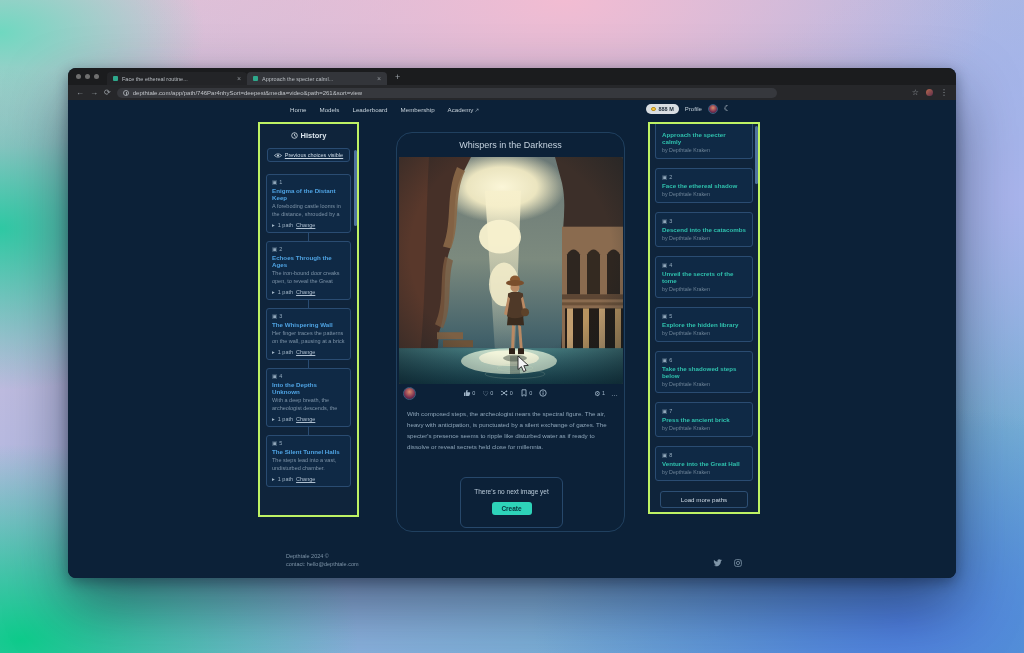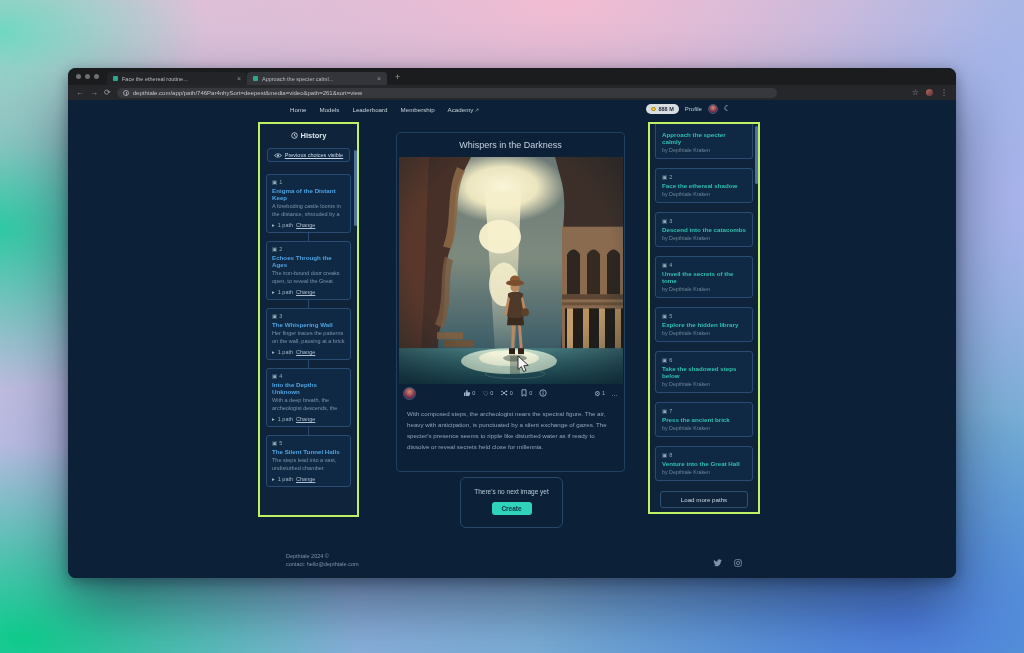--- a/index.html
+++ b/index.html
@@ -64,21 +64,21 @@
   .connector { width:1px; height:8px; background:#2a4c72; margin:0 auto; }
   .badge-row { display:flex; align-items:center; gap:2px; font-size:5.5px; color:#93a9bc; }
   .h-title { font-size:6.2px; font-weight:bold; color:#4fa3e3; margin-top:2px; }
   .h-desc { font-size:5.5px; color:#7d93a8; line-height:7.5px; margin-top:2px; max-height:16px; overflow:hidden; }
   .h-foot { display:flex; align-items:center; gap:3px; margin-top:3px; font-size:5.5px; color:#9fb3c4; }
   .h-change { text-decoration:underline; color:#aebfd0; }
   .scroll-thumb { position:absolute; width:3px; border-radius:2px; background:#4f739e; }
   .lp-thumb { right:0; top:26px; height:76px; }
   .rp-thumb { right:0; top:2px; height:58px; }
   
-  .center-card { position:absolute; left:328px; top:32px; width:229px; height:340px; border:1px solid #20405f; border-radius:4px; }
+  .center-card { position:absolute; left:328px; top:32px; width:229px; height:400px; border:1px solid #20405f; border-radius:16px; }
   .story-title { font-size:9px; color:#c4d2df; text-align:center; margin-top:7px; }
   .scene-wrap { width:224px; height:227px; margin:7px auto 0 auto; border-radius:2px; overflow:hidden; }
   .scene-wrap svg { display:block; width:224px; height:227px; }
   .actions { display:flex; align-items:center; height:18px; padding:0 6px; }
   .act-avatar { width:13px; height:13px; border-radius:50%; background:radial-gradient(circle at 50% 35%, #d98a6a 0%, #7a3050 60%, #2a1a3a 100%); border:0.5px solid #3a5a7a; }
   .act-center { display:flex; align-items:center; gap:7px; margin:0 auto; }
   .act-item { display:flex; align-items:center; gap:1.5px; }
   .act-count { font-size:5.5px; color:#9fb4c7; }
   .glyph-icon { font-size:7px; color:#9fb4c7; line-height:1; }
   .act-right { display:flex; align-items:center; gap:6px; }

